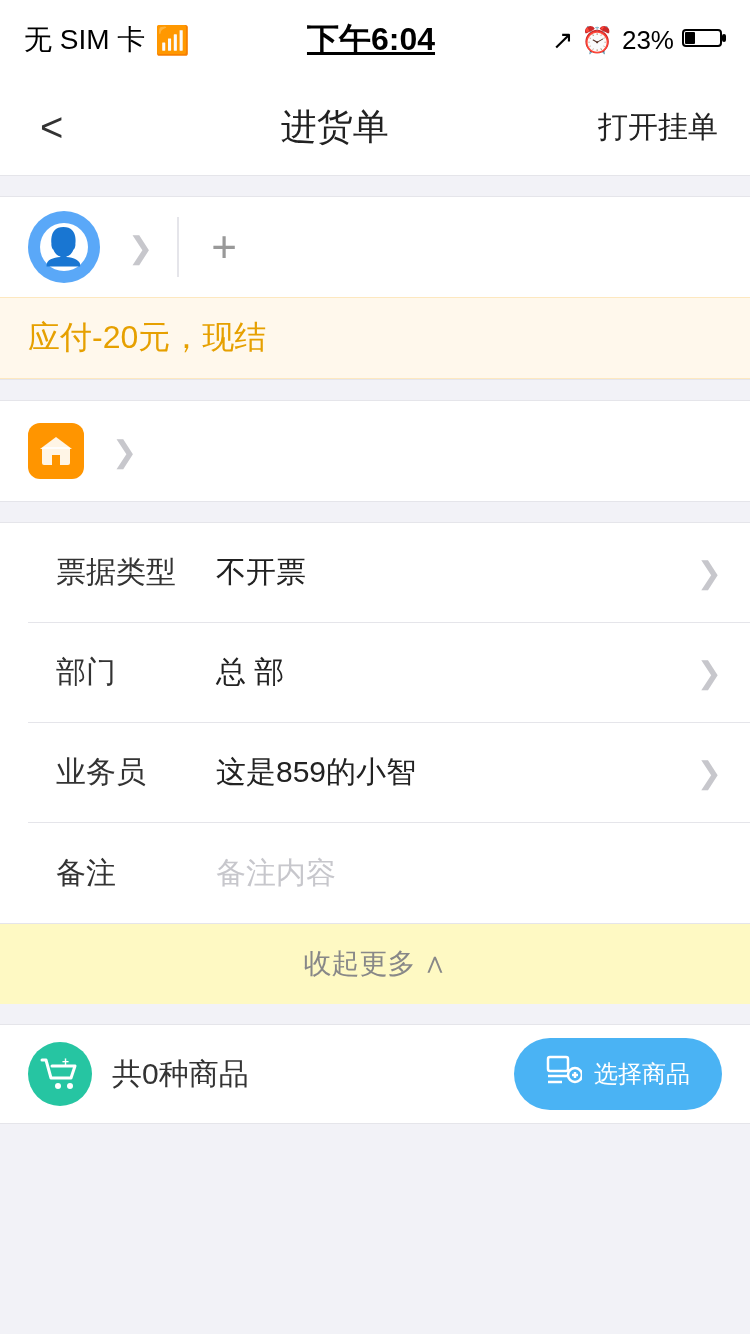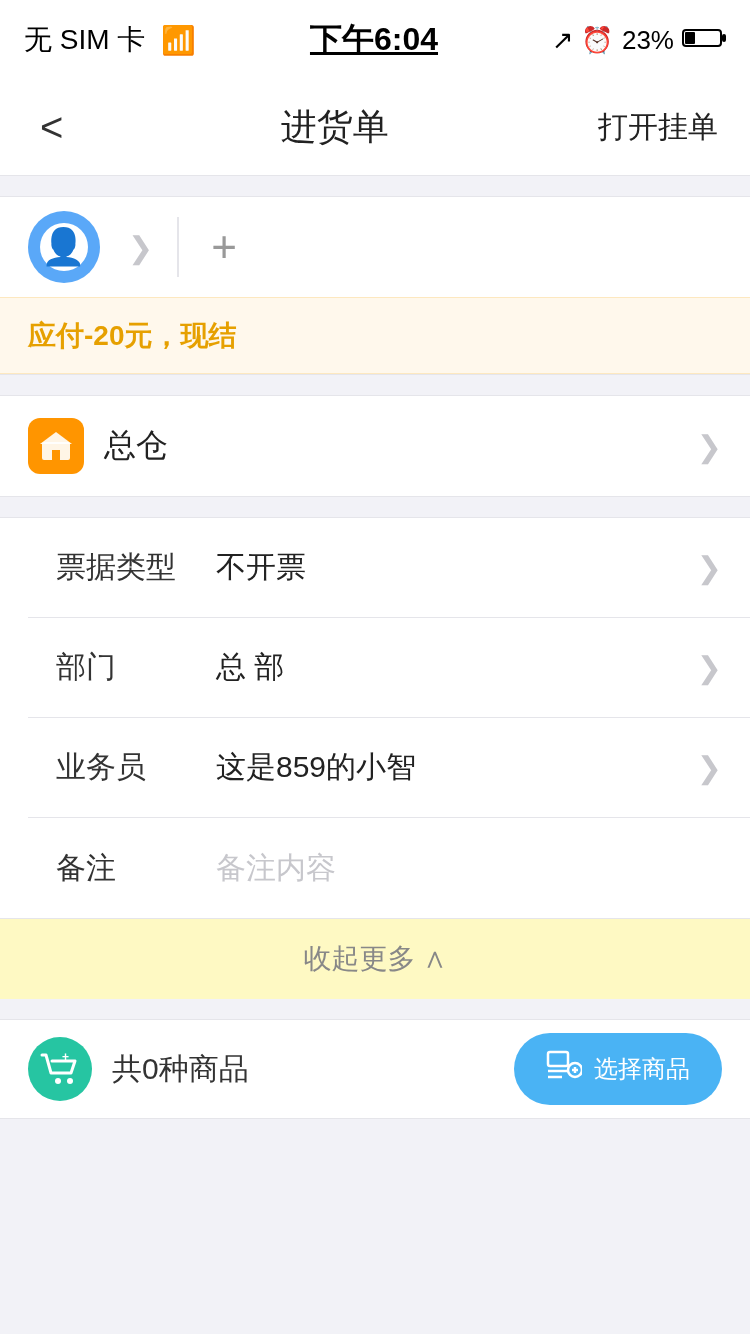--- a/index.html
+++ b/index.html
@@ -18,21 +18,21 @@
       width: 750px;
       height: 80px;
       background: #fff;
       display: flex;
       align-items: center;
       justify-content: space-between;
       padding: 0 24px;
       font-size: 28px;
       color: #000;
     }
-    .status-left { display: flex; align-items: center; gap: 16px; text-align: right; }
+    .status-left { display: flex; align-items: center; gap: 10px; text-align: right; }
     .status-center { font-size: 32px; font-weight: 600; text-decoration: underline; }
     .status-right { display: flex; align-items: center; gap: 8px; font-size: 26px; }
 
     
     .nav-bar {
       width: 750px;
       height: 96px;
       background: #fff;
       display: flex;
       align-items: center;
@@ -127,23 +127,22 @@
     }
 
     
     .notice-banner {
       background: #fff8ec;
       padding: 18px 28px;
       border-top: 1px solid #fde8c0;
       border-bottom: 1px solid #fde8c0;
     }
     .notice-text {
-      font-size: 28px;
+      font-size: 32px;
       color: #e6a000;
-      font-weight: bold;
     }
 
     
     .form-row {
       background: #fff;
       display: flex;
       align-items: center;
       height: 100px;
       padding: 0 28px;
       border-bottom: 1px solid #e5e5ea;
@@ -305,21 +304,20 @@
 
 <div class="card">
   <div class="warehouse-row">
     <div class="warehouse-icon">
       <svg width="36" height="36" viewBox="0 0 36 36" fill="none">
         <rect x="4" y="14" width="28" height="18" rx="2" fill="#fff" fill-opacity="0.9"></rect>
         <polygon points="18,4 2,16 34,16" fill="#fff" fill-opacity="0.9"></polygon>
         <rect x="14" y="22" width="8" height="10" fill="#ff9500"></rect>
       </svg>
     </div>
-    <span class="warehouse-name">总仓</span>
     <span class="chevron">❯</span>
   </div>
 </div>
 
 <div class="section-gap"></div>
 
 <div class="card">
   <div class="form-row">
     <span class="form-label">票据类型</span>
     <span class="form-value">不开票</span>

